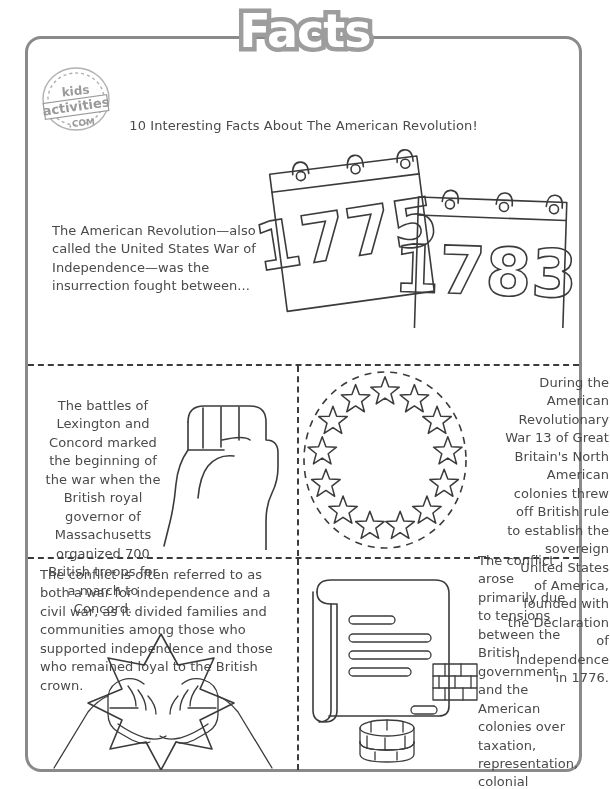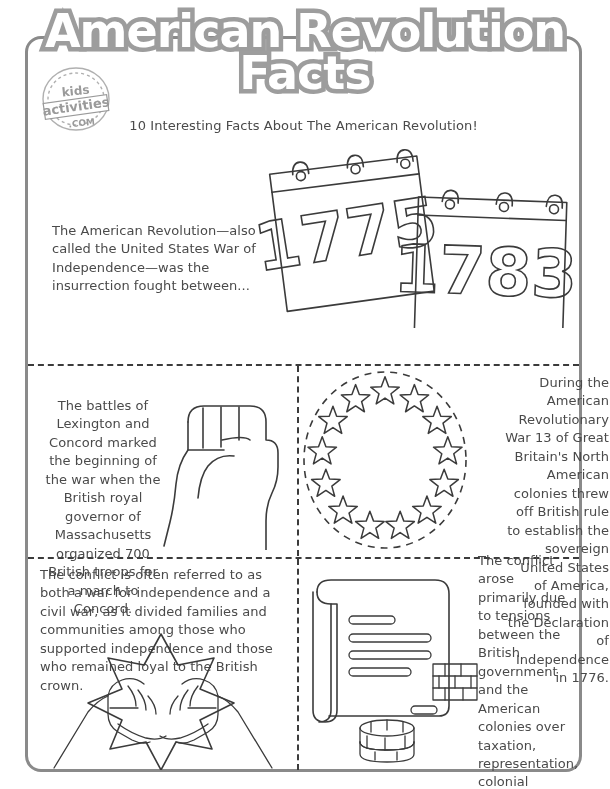--- a/index.html
+++ b/index.html
@@ -83,21 +83,20 @@
   .star{fill:none;stroke:#3b3b3b;stroke-width:1.5;stroke-linejoin:round;}
   .stamp-ln{fill:none;stroke:#b0b0b0;stroke-width:1.4;}
   .stamp-txt{fill:#9a9a9a;font-family:"DejaVu Sans",sans-serif;font-weight:bold;}
 </style>
 </head>
 <body>
 
 <div id="frame"></div>
 
 <div id="title-block">
-  <div class="title-line" id="title-1">American Revolution</div>
   <div class="title-line" id="title-2">Facts</div>
 </div>
 
 <div id="logo">
   <svg width="76" height="72" viewBox="0 0 76 72">
     <ellipse class="stamp-ln" cx="38" cy="36" rx="33" ry="31"></ellipse>
     <ellipse class="stamp-ln" cx="38" cy="36" rx="28" ry="26" stroke-dasharray="3 3"></ellipse>
     <text class="stamp-txt" x="38" y="32" font-size="12" text-anchor="middle" transform="rotate(-6 38 32)">kids</text>
     <g transform="rotate(-8 38 44)">
       <rect x="6" y="36" width="64" height="16" fill="#ffffff" stroke="#9a9a9a" stroke-width="1.2"></rect>

